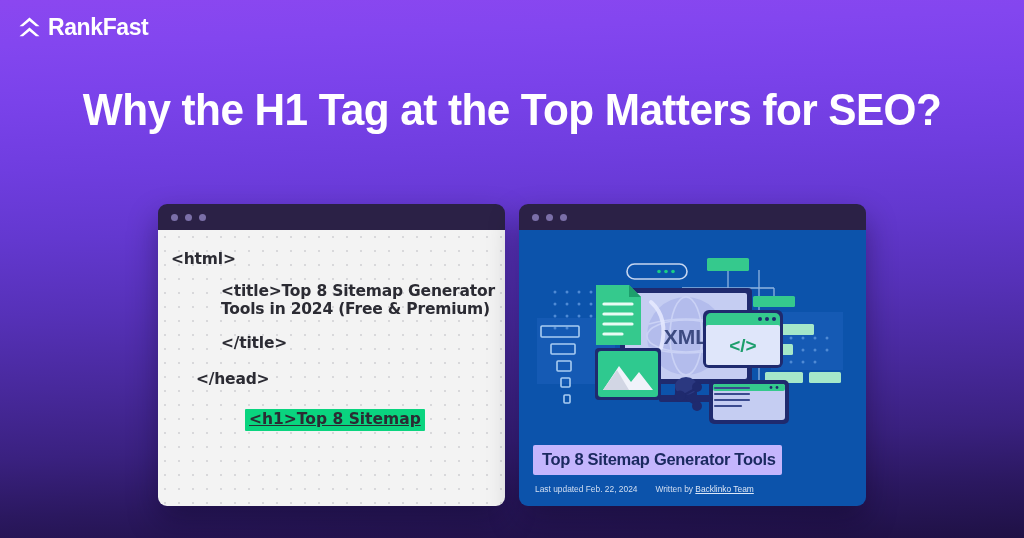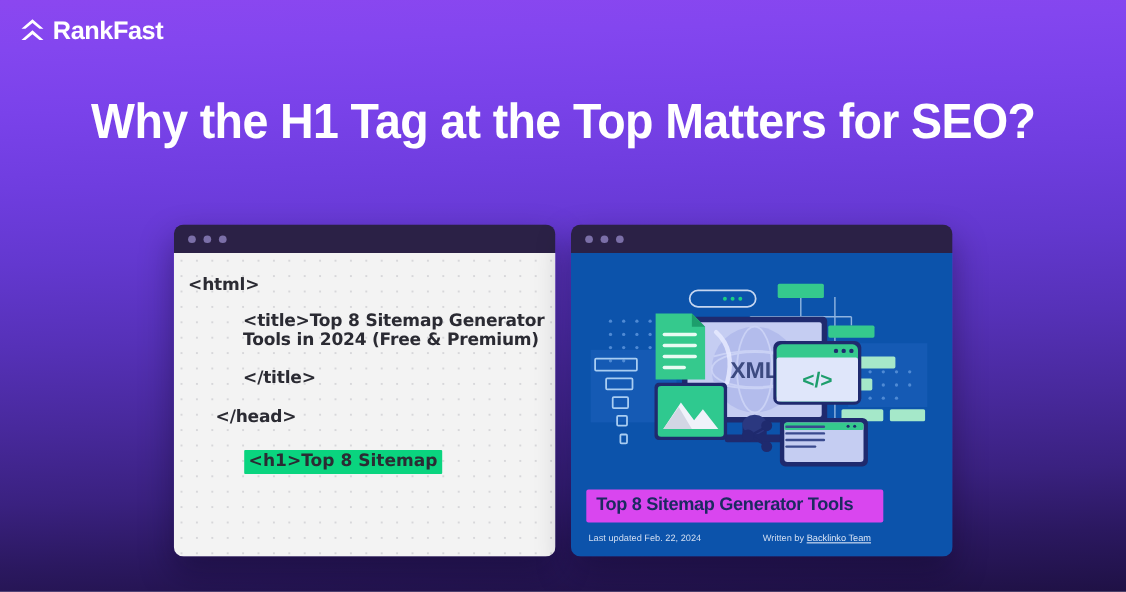--- a/index.html
+++ b/index.html
@@ -114,59 +114,60 @@
   .cl { white-space: pre; margin-bottom: 16px; letter-spacing: -0.2px; }
   .cl.tight { margin-bottom: 3px; }
   .cl.indent1 { padding-left: 25px; }
   .cl.indent2 { padding-left: 50px; }
   .cl.gap { margin-bottom: 21px; margin-top: 18px; }
   .hl {
     display: inline-block;
     background: #0ad47f;
     padding: 3px 4px 4px 4px;
     border-radius: 1px;
-    margin-left: 51px;
+    margin-left: 74px;
+    text-decoration: underline;
   }
   .hl-line { margin-bottom: 4px; }
 
   
   .preview-body {
     flex: 1;
     background: #0c53ab;
     position: relative;
     overflow: hidden;
   }
   .illus {
     position: absolute;
     top: 0; left: 0;
     width: 347px;
     height: 202px;
   }
   .prev-title {
     position: absolute;
     left: 14px;
     top: 215px;
-    background: #d946ef;
+    background: #c4b5fd;
     color: #1b2a60;
     font-size: 16.5px;
     font-weight: bold;
-    padding: 5px 27px 6px 9px;
+    padding: 5px 6px 6px 9px;
     letter-spacing: -0.3px;
     border-radius: 2px;
   }
   .prev-meta {
     position: absolute;
     left: 16px;
     top: 254px;
     width: 320px;
     font-size: 8.4px;
     color: #d3dff2;
     font-family: "Liberation Sans", sans-serif;
     display: flex;
-    gap: 56px;
+    gap: 18px;
   }
   .prev-meta .author-link {
     color: #dce7f7;
     text-decoration: underline;
   }
 </style>
 </head>
 <body>
 
 <div class="brand">

